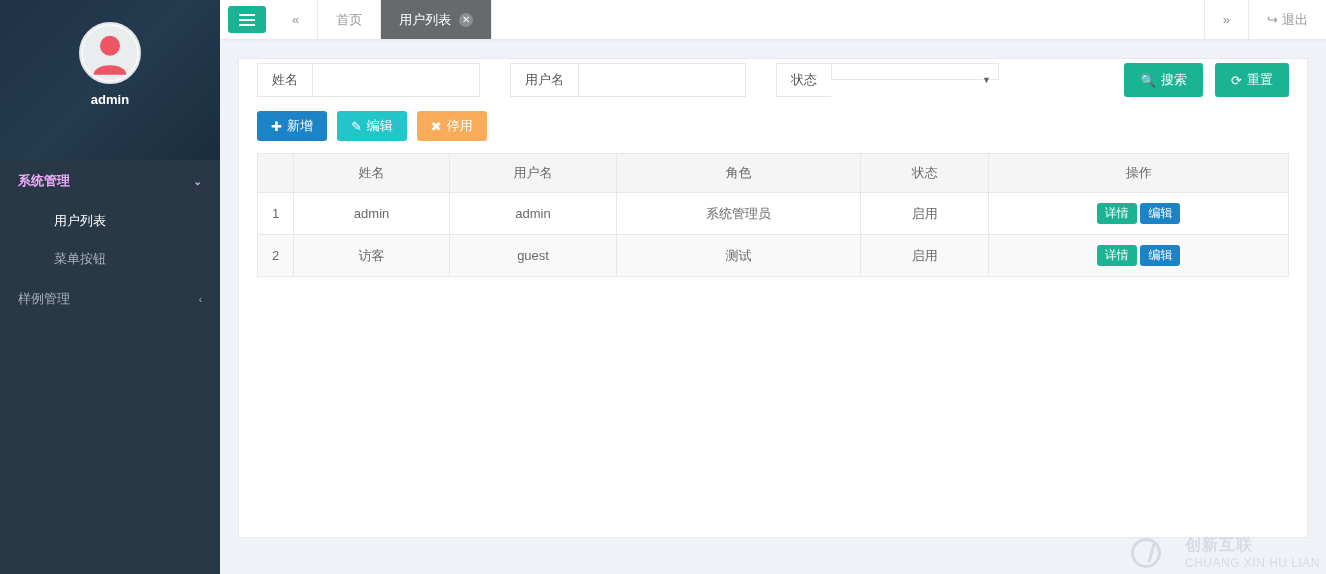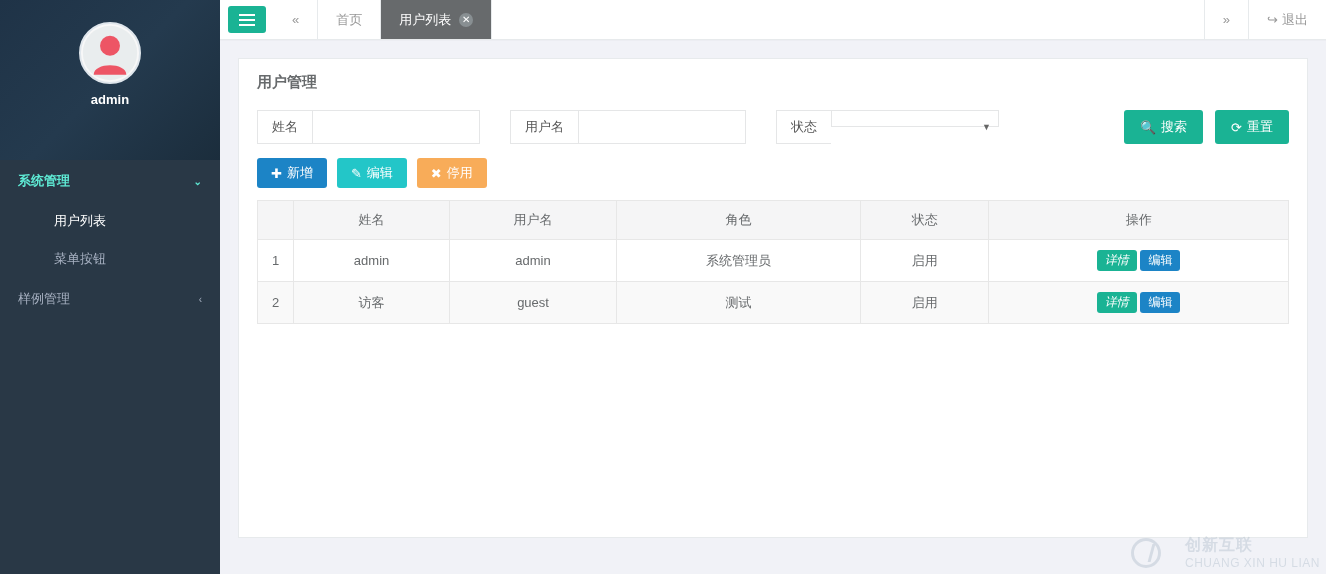--- a/index.html
+++ b/index.html
@@ -7,21 +7,21 @@
 
 
 .sidebar { position: absolute; left: 0; top: 0; width: 220px; height: 574px; background: #293846; }
 .sidebar-top { background: #2f4050; height: 160px; padding-top: 12px; text-align: center; position: relative; }
 .sidebar-top::before { content:""; position:absolute; left:0; right:0; top:0; height:160px; background: linear-gradient(135deg,#1f3347 0%,#243a4e 50%,#1b2d3c 100%); z-index:0;}
 .avatar { width: 62px; height: 62px; border-radius: 50%; background: #f8f8f8; margin: 10px auto 8px; position: relative; z-index:1; border:2px solid #dfe6ec;}
 .avatar svg { width:100%; height:100%; display:block;}
 .username { color: #fff; font-size: 13px; font-weight: bold; position:relative; z-index:1;}
 .menu { list-style: none; }
 .menu-item { display: flex; align-items:center; padding: 12px 18px; color: #a7b1c2; cursor: pointer; font-size: 13px;}
-.menu-item.expanded { background: #293846; color: #5eead4; font-weight:bold;}
+.menu-item.expanded { background: #293846; color: #f0abfc; font-weight:bold;}
 .menu-item .chev { margin-left:auto; font-size:10px;}
 .submenu { list-style:none; background:#293846;}
 .submenu-item { padding: 10px 18px 10px 54px; color:#a7b1c2; cursor:pointer; font-size:13px;}
 .submenu-item.active { color:#fff;}
 .menu-item.collapsed { color:#a7b1c2;gap:17px;}
 .menu-item.collapsed .chev { transform:none;}
 
 
 .main { position:absolute; left:220px; top:0; right:0; bottom:0; }
 .topbar { height:40px; background:#fff; display:flex; align-items:stretch; border-bottom:1px solid #e7eaec; box-shadow: 0 1px 0 rgba(0,0,0,0.02);}
@@ -54,21 +54,21 @@
 .btn-blue { background:#1c84c6;} .btn-teal { background:#23c6c8;} .btn-orange { background:#f8ac59;}
 .btn-sm { height:30px; padding:0 14px;}
 
 
 .tbl-wrap { padding:0 18px;}
 table.grid { width:100%; border-collapse:collapse;}
 table.grid th, table.grid td { border:1px solid #e7e7e7; padding:10px 8px; text-align:center; color:#676a6c;}
 table.grid th { background:#f5f5f6; font-weight:normal;}
 table.grid th.idx, table.grid td.idx { width:36px;}
 .badge { display:inline-block; padding:2px 8px; border-radius:3px; color:#fff; font-size:12px; cursor:pointer;}
-.badge-green { background:#1ab394;font-style:italic;} .badge-blue { background:#1c84c6;}
+.badge-green { background:#1ab394;} .badge-blue { background:#1c84c6;}
 tbody tr:nth-child(even) td { background:#f9f9f9;}
 
 
 .watermark { position:absolute; right:6px; bottom:4px; display:flex; align-items:center; gap:24px; opacity:0.28; pointer-events:none;}
 .watermark .logo { width:30px; height:30px; border:3px solid #8fa3b5; border-radius:50%; position:relative;}
 .watermark .logo::after { content:""; position:absolute; left:6px; top:3px; width:10px; height:18px; border-right:3px solid #8fa3b5; transform:skewX(-15deg);}
 .watermark .txt { color:#8fa3b5;}
 .watermark .cn { font-size:16px; font-weight:bold; letter-spacing:1px;}
 .watermark .en { font-size:12px; letter-spacing:0.5px;}
 </style>
@@ -119,21 +119,20 @@
       <div class="tab next">»</div>
       <div class="tab">
         <span style="margin-right:4px;">↪</span>
         <span>退出</span>
       </div>
     </div>
   </div>
 
   <div class="content">
     <div class="panel">
-      <div class="panel-title">用户管理</div>
 
       <div class="filter-row">
         <div class="input-group">
           <div class="input-label">姓名</div>
           <input class="input-field" style="">
         </div>
         <div class="input-group">
           <div class="input-label">用户名</div>
           <input class="input-field" style="">
         </div>

